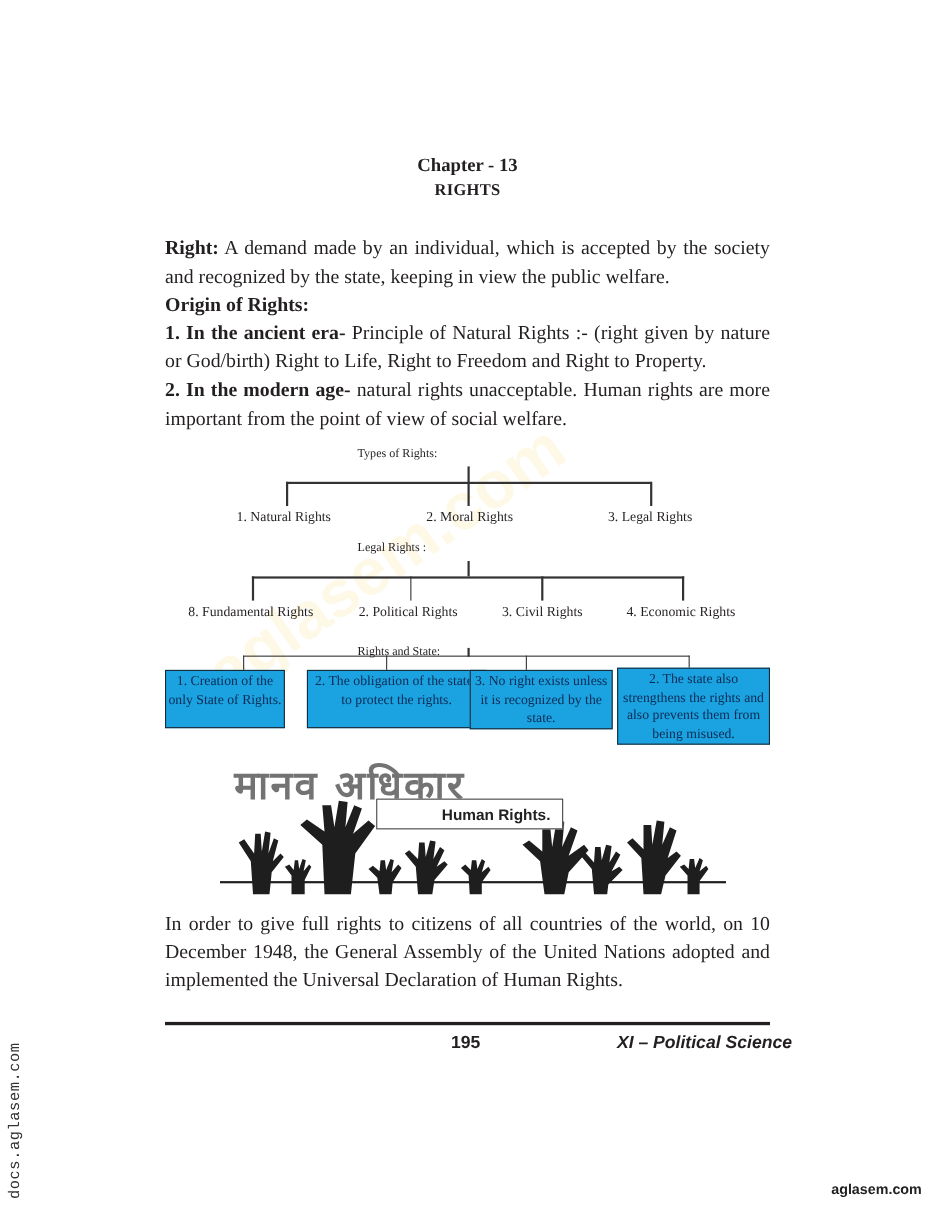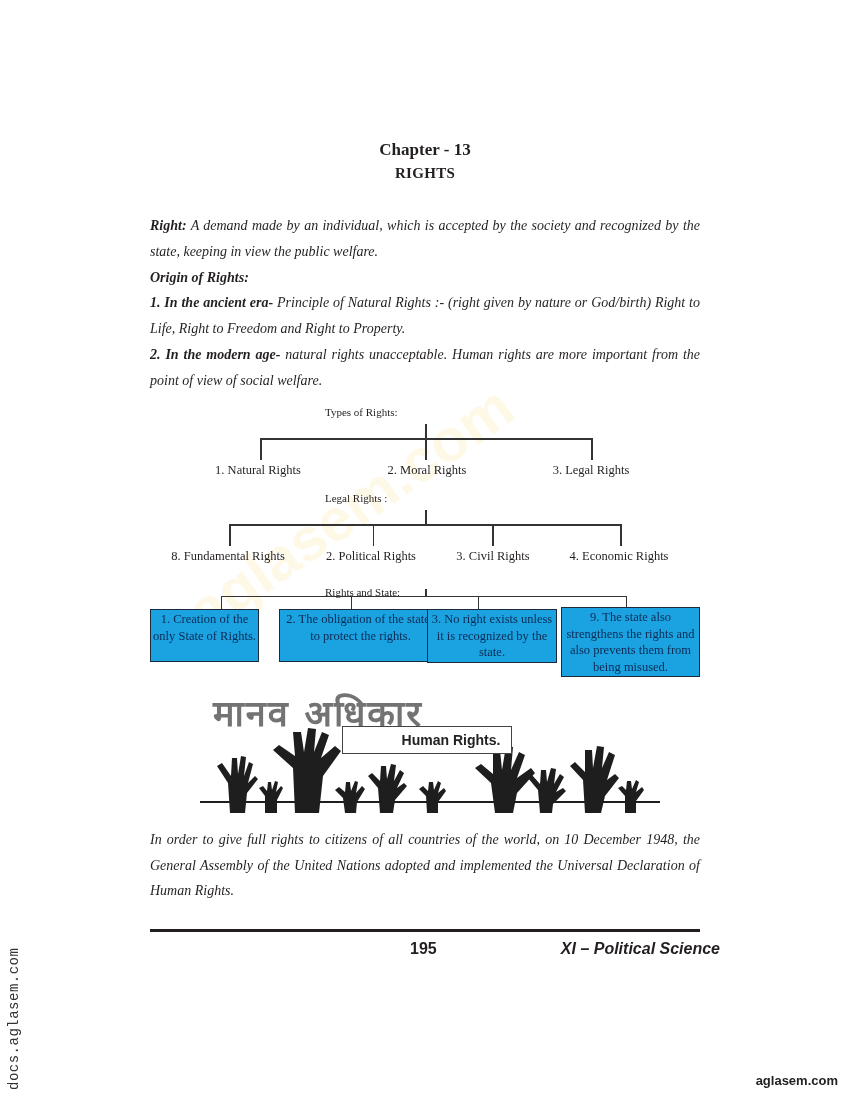--- a/index.html
+++ b/index.html
@@ -3,21 +3,21 @@
 <meta charset="utf-8">
 <style>
   html, body { margin: 0; padding: 0; }
   body {
     width: 850px; height: 1100px; position: relative; background: #ffffff;
     font-family: "Liberation Serif", "DejaVu Serif", serif; color: #231f20; overflow: hidden;
   }
   .abs { position: absolute; }
   .chapter { left: 0; width: 850px; top: 140px; text-align: center; font-weight: bold; font-size: 17px; }
   .title { left: 0; width: 850px; top: 165px; text-align: center; font-weight: bold; font-size: 15px; letter-spacing: 0.3px; }
-  .para { left: 150px; width: 550px; font-size: 14px; line-height: 25.5px; text-align: justify; font-style: italic; }
+  .para { left: 150px; width: 550px; font-size: 18px; line-height: 25.5px; text-align: justify; }
   .para b { font-weight: bold; }
   .diag-label { font-size: 12.5px; text-align: center; white-space: nowrap; }
   .diag-head { font-size: 11px; font-weight: normal; text-align: left; white-space: nowrap; }
   .ln { position: absolute; background: #333; }
   .box {
     position: absolute; background: #1aa3e0; border: 1.5px solid #1b2a3a;
     color: #0d2a55; font-size: 12.5px; line-height: 16.5px; text-align: center;
     box-sizing: border-box; padding: 1px 2px;
   }
   .banner { left: 195px; top: 688px; width: 470px; height: 128px; }
@@ -94,21 +94,21 @@
   <div class="ln" style="left:425px;top:589px;width:1.5px;height:8px;"></div>
   <div class="ln" style="left:221px;top:596px;width:406px;height:1px;"></div>
   <div class="ln" style="left:221px;top:596px;width:1px;height:13px;"></div>
   <div class="ln" style="left:351px;top:596px;width:1px;height:13px;"></div>
   <div class="ln" style="left:478px;top:596px;width:1px;height:13px;"></div>
   <div class="ln" style="left:626px;top:596px;width:1px;height:11px;"></div>
 
   <div class="box" style="left:150px;top:609px;width:109px;height:53px;">1. Creation of the only State of Rights.</div>
   <div class="box" style="left:279px;top:609px;width:163px;height:53px;">2. The obligation of the states to protect the rights.</div>
   <div class="box" style="left:427px;top:609px;width:130px;height:54px;">3. No right exists unless it is recognized by the state.</div>
-  <div class="box" style="left:561px;top:607px;width:139px;height:70px;">9. The state also strengthens the rights and also prevents them from being misused.</div>
+  <div class="box" style="left:561px;top:607px;width:139px;height:70px;">2. The state also strengthens the rights and also prevents them from being misused.</div>
 </div>
 
 <div class="abs banner">
   <div class="hindi">मानव अधिकार</div>
   <svg width="470" height="128" style="position:absolute;left:0;top:0;" viewBox="0 0 470 128">
     <g fill="#1e1e1e">
 
       <rect x="5" y="113" width="460" height="2"></rect>
 
       <path d="M35 125 L33 95 L22 78 L27 75 L36 88 L37 70 L42 70 L43 86 L46 68 L51 69 L49 88 L54 74 L58 76 L53 95 L60 88 L63 91 L52 105 L50 125 Z"></path>

